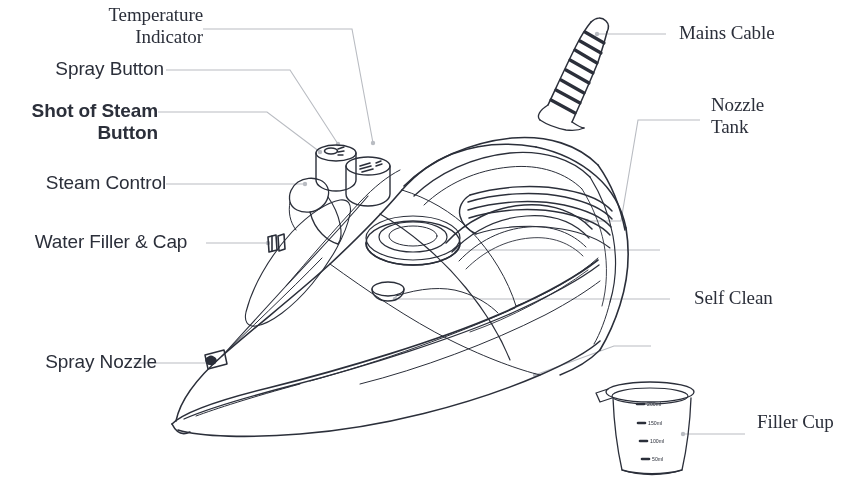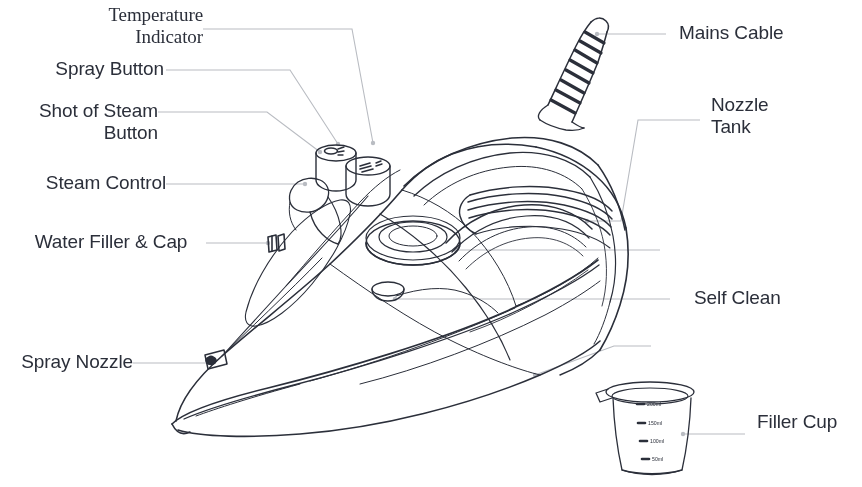--- a/index.html
+++ b/index.html
@@ -33,20 +33,21 @@
     line-height: 22px;
     letter-spacing: -0.1px;
     white-space: pre-line;
     pointer-events: auto;
   }
   .callout-label.align-right {
     text-align: right;
   }
   .callout-label.align-left {
     text-align: left;
+    font-family: Liberation Serif, serif;
   }
 </style>
 </head>
 <body>
 
 <div id="diagram-root">
 
   <svg id="diagram-svg" viewBox="0 0 862 487">
 
     <g stroke="#b9bcc2" stroke-width="1.1" fill="none">
@@ -255,28 +256,28 @@
       <text x="652" y="461">50ml</text>
     </g>
 
   </svg>
 
   <div class="callout-label align-right" style="left:40px; top:4px; width:163px;font-family:Liberation Serif, serif;">Temperature
 Indicator</div>
 
   <div class="callout-label align-right" style="left:8px; top:58px; width:156px;">Spray Button</div>
 
-  <div class="callout-label align-right" style="left:0px; top:100px; width:158px;">Shot of Steam
+  <div class="callout-label align-right" style="left:0px; top:100px; width:158px;font-weight:bold;">Shot of Steam
 Button</div>
 
   <div class="callout-label align-right" style="left:14px; top:172px; width:152px;">Steam Control</div>
 
   <div class="callout-label align-right" style="left:16px; top:231px; width:190px;text-align:center;">Water Filler &amp; Cap</div>
 
-  <div class="callout-label align-right" style="left:0px; top:351px; width:133px;">Spray Nozzle</div>
+  <div class="callout-label align-right" style="left:0px; top:351px; width:133px;padding-left:24px;">Spray Nozzle</div>
 
   <div class="callout-label align-left" style="left:679px; top:22px; width:180px;">Mains Cable</div>
 
   <div class="callout-label align-left" style="left:711px; top:94px; width:140px;">Nozzle
 Tank</div>
 
 
   <div class="callout-label align-left" style="left:682px; top:287px; width:160px;margin-left:12px;">Self Clean</div>
 
 

